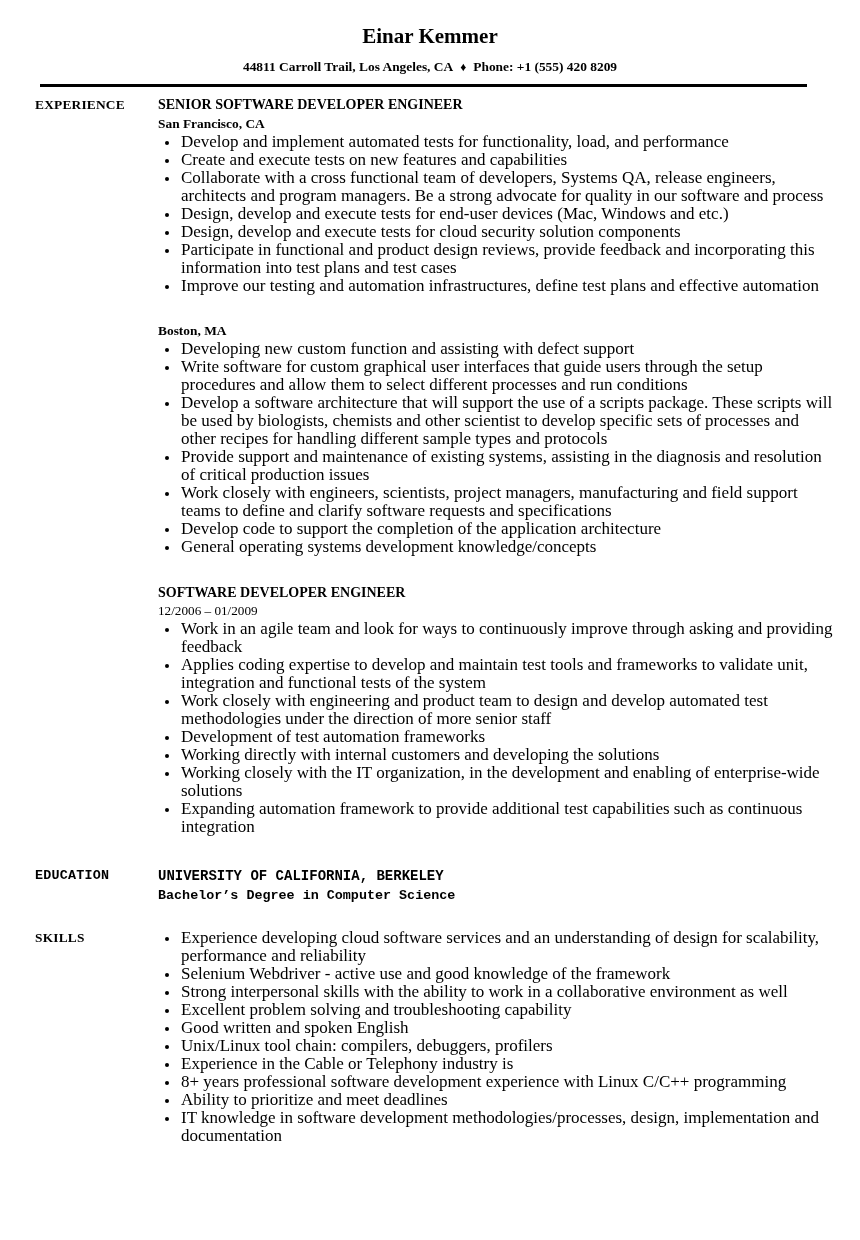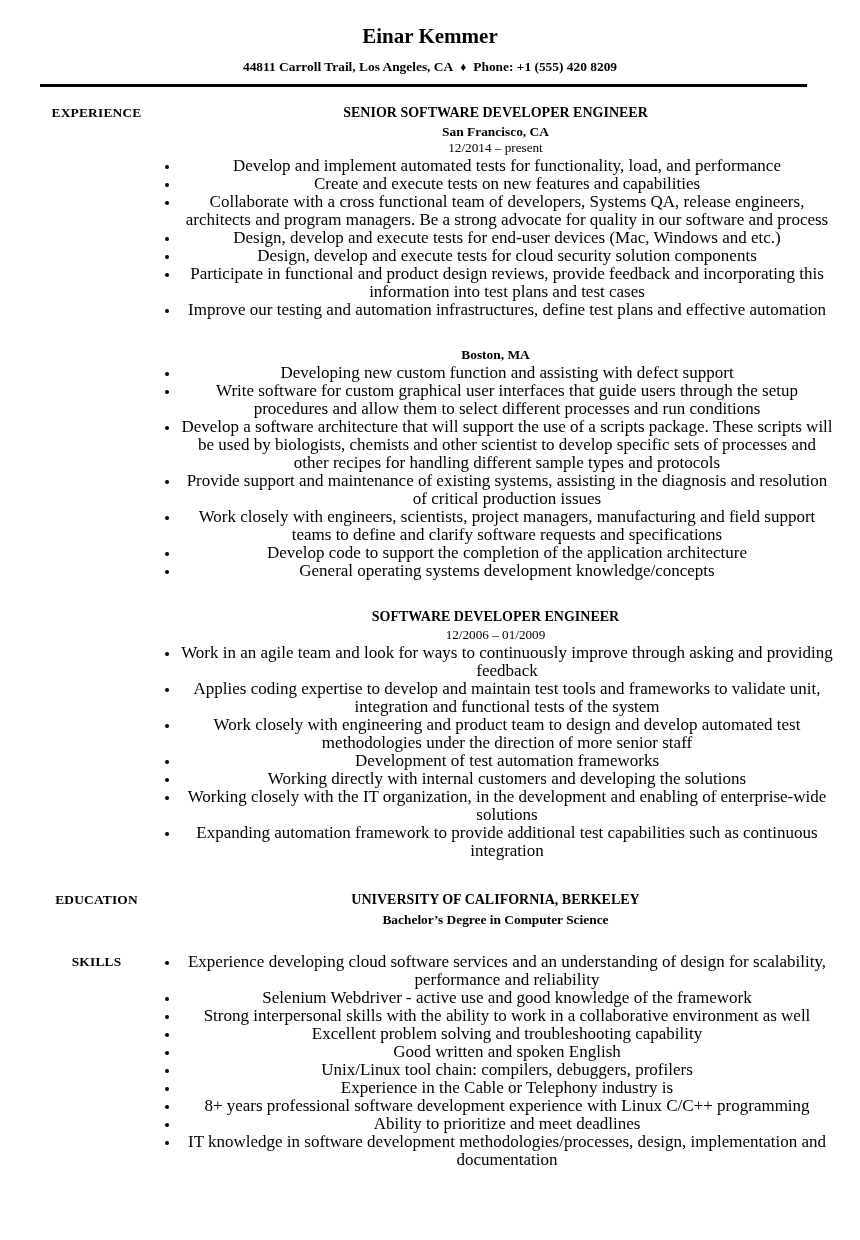--- a/index.html
+++ b/index.html
@@ -38,22 +38,21 @@
     margin: 0 7px;
     font-size: 12px;
   }
   .rule {
     margin: 9px 53px 0 40px;
     height: 0;
     border-top: 3px solid #000000;
   }
   
   main {
-    margin: 16px 27px 0 35px;
-    text-align: center;
+    margin: 8px 27px 0 35px;
   }
   .row {
     display: grid;
     grid-template-columns: 123px 1fr;
     align-items: start;
   }
   .label {
     font-size: 13.4px;
     font-weight: bold;
     line-height: 20px;
@@ -81,21 +80,21 @@
     padding: 0 0 0 22px;
     list-style: disc;
   }
   ul.bullets li {
     font-size: 17px;
     line-height: 18px;
     padding-left: 1px;
   }
   ul.bullets li::marker { font-size: 0.85em; }
   
-  .section-education { margin-top: 30px; }
+  .section-education { margin-top: 30px; font-family: Liberation Mono, monospace; }
   .school {
     margin: 0;
     font-size: 14px;
     font-weight: bold;
     line-height: 20px;
   }
   .degree {
     font-size: 13.4px;
     font-weight: bold;
     line-height: 19px;
@@ -118,21 +117,20 @@
 
   <main>
 
     <section class="row section-experience">
       <div class="label">EXPERIENCE</div>
       <div class="content">
 
         <article class="job">
           <h2 class="job-title">SENIOR SOFTWARE DEVELOPER ENGINEER</h2>
           <div class="job-loc">San Francisco, CA</div>
-          <div class="job-dates">12/2014 – present</div>
           <ul class="bullets">
               <li>Develop and implement automated tests for functionality, load, and performance</li>
               <li>Create and execute tests on new features and capabilities</li>
               <li>Collaborate with a cross functional team of developers, Systems QA, release engineers, architects and program managers. Be a strong advocate for quality in our software and process</li>
               <li>Design, develop and execute tests for end-user devices (Mac, Windows and etc.)</li>
               <li>Design, develop and execute tests for cloud security solution components</li>
               <li>Participate in functional and product design reviews, provide feedback and incorporating this information into test plans and test cases</li>
               <li>Improve our testing and automation infrastructures, define test plans and effective automation</li>
             </ul>
         </article>

